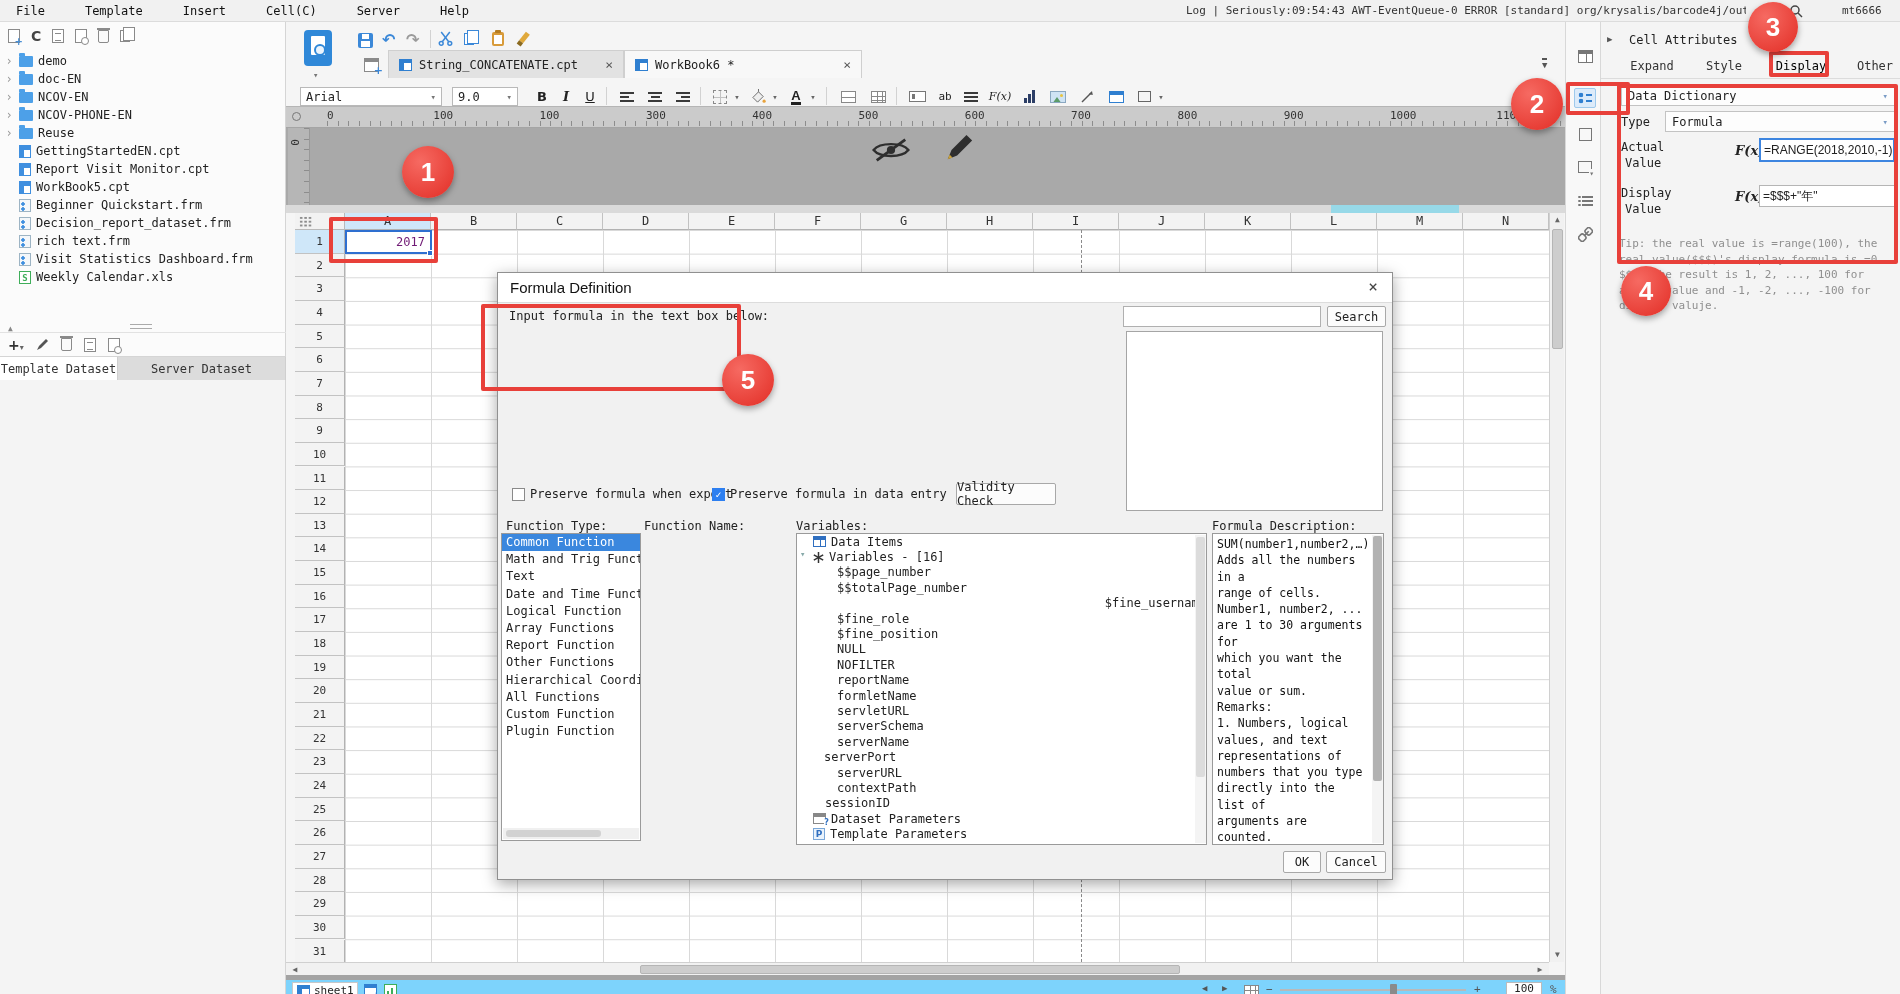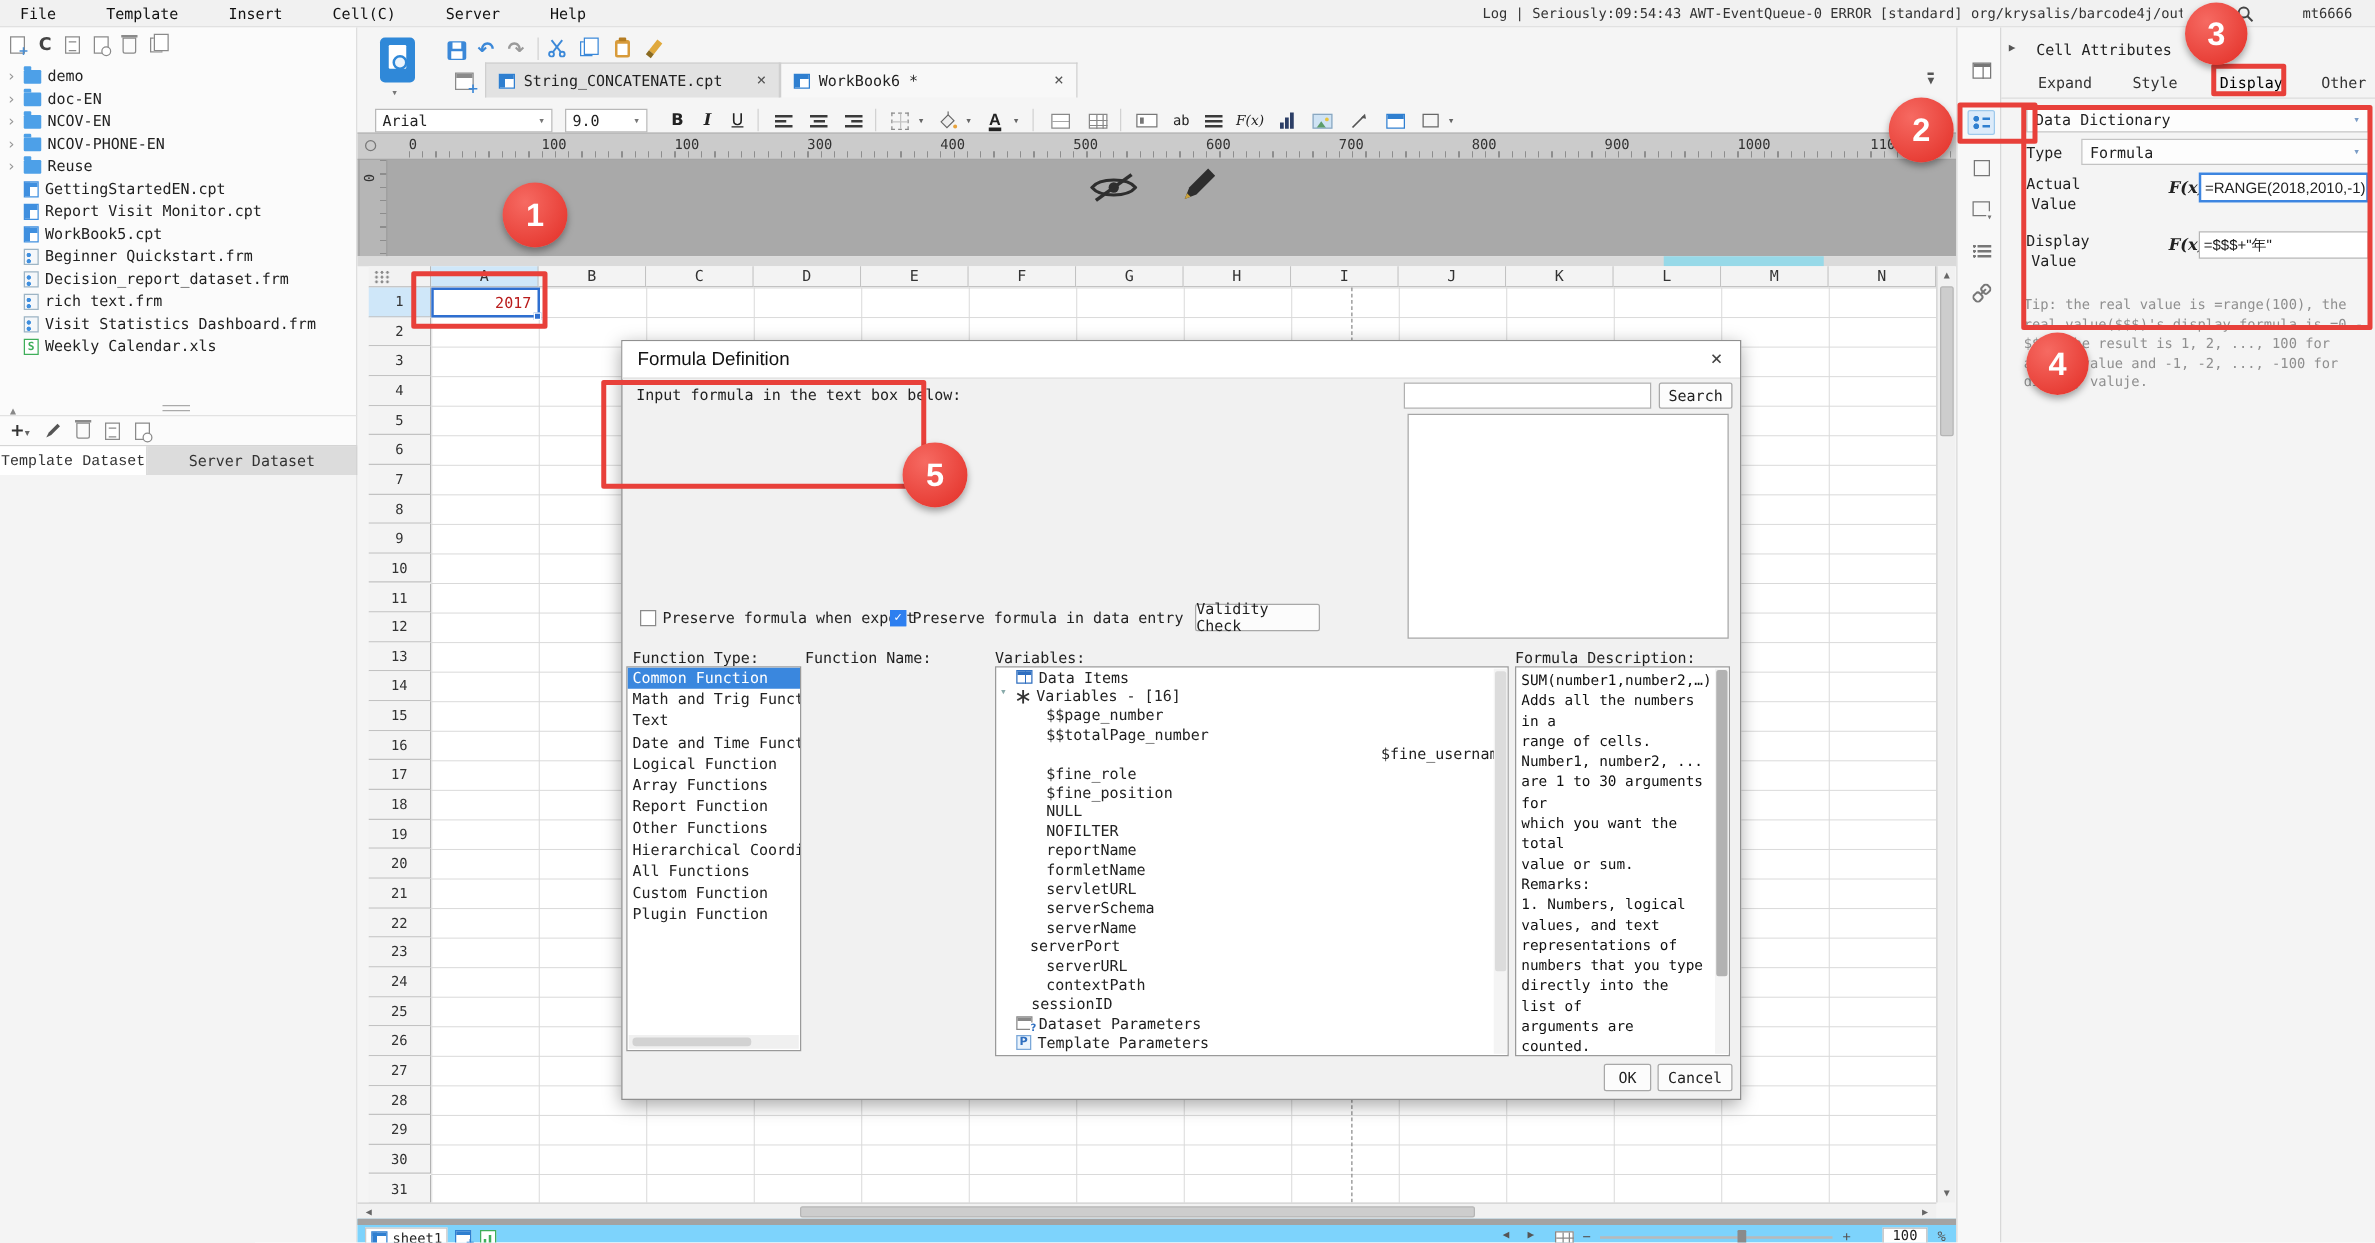--- a/index.html
+++ b/index.html
@@ -118,21 +118,21 @@
 .cyanseg{left:1331px;top:205px;width:128px;height:8px;background:#97d9e8}
 
 .corner{left:295px;top:213px;width:50px;height:17px;background:#f2f2f2;border-right:1px solid #b9b9b9;border-bottom:1px solid #b9b9b9}
 .corner::before{content:"";position:absolute;left:4px;top:3px;width:13px;height:11px;background:radial-gradient(#8a8a8a 1px,transparent 1.4px);background-size:4.4px 3.8px}
 .colhdr{position:absolute;top:213px;height:17px;background:#f3f3f3;border-right:1px solid #c2c2c2;border-bottom:1px solid #b2b2b2;font-size:12px;color:#333;text-align:center;line-height:16px}
 .colhdr.sel{background:#cfe7f9}
 .rowhdr{position:absolute;left:295px;width:50px;background:#f3f3f3;border-right:1px solid #b2b2b2;border-bottom:1px solid #c2c2c2;font-size:11px;color:#333;text-align:center}
 .rowhdr.sel{background:#cfe7f9}
 .sheetbody{left:345px;top:230px;width:1204px;height:733px;background:linear-gradient(90deg,#d9d9d9 1px,transparent 1px),linear-gradient(#d9d9d9 1px,transparent 1px),#fff;background-size:86px 23.65px}
 .pagebreak{left:1081px;top:230px;width:1px;height:732px;border-left:1px dashed #8a8a8a}
-.cell-a1{left:345px;top:230px;width:87px;height:24px;background:#fff;border:2px solid #2e6fd0;font-size:12px;color:#b91c1c;text-align:right;padding:3px 5px 0 0}
+.cell-a1{left:345px;top:230px;width:87px;height:24px;background:#fff;border:2px solid #2e6fd0;font-size:12px;color:#701a75;text-align:right;padding:3px 5px 0 0}
 .a1-handle{left:427px;top:250px;width:6px;height:6px;background:#2e6fd0;border:1px solid #fff}
 
 .vscroll{left:1549px;top:213px;width:15px;height:749px;background:#f1f1f1;border-left:1px solid #d0d0d0}
 .vscroll .sa{position:absolute;left:0;width:15px;height:14px;font-size:8px;color:#666;text-align:center;line-height:14px}
 .vscroll .thumb{position:absolute;left:2px;top:16px;width:11px;height:120px;background:#cdcdcd;border:1px solid #b5b5b5;border-radius:2px}
 .hscroll{left:286px;top:962px;width:1263px;height:13px;background:#f1f1f1;border-top:1px solid #d0d0d0}
 .hscroll .sa{position:absolute;top:0;width:14px;height:13px;font-size:8px;color:#666;text-align:center;line-height:13px}
 .hscroll .thumb{position:absolute;left:354px;top:2px;width:540px;height:9px;background:#cdcdcd;border:1px solid #b5b5b5;border-radius:2px}
 
 .statusbar{left:286px;top:975px;width:1279px;height:19px;background:#7dd3fc;border-top:5px solid #a3a3a3}
@@ -316,21 +316,21 @@
     <span>
       <svg width="13" height="13" viewBox="0 0 13 13">
           <path d="M1 12 L3 8 L10 1 L12 3 L5 10 Z" fill="#555"></path>
         </svg>
     </span>
     <span class="ic-trash"></span>
     <span class="ic-doc i-lines"></span>
     <span class="ic-doc i-gear"></span>
   </div>
   <div class="ds-tabs" id="dstabs">
-      <div class="ds-tab active" style="left: 0px; width: 118px; font-family: Liberation Mono, monospace;">Template Dataset</div>
+      <div class="ds-tab active" style="left: 0px; width: 118px;">Template Dataset</div>
       <div class="ds-tab inactive" style="left: 118px; width: 168px;">Server Dataset</div>
     </div>
   <div class="lp-fill"></div>
 </div>
 
 <div class="abs mainbg"></div>
 
 <div class="abs tpl-big"></div>
 <div class="abs tpl-arrow">▾</div>
 <div class="abs ic-save"></div>

